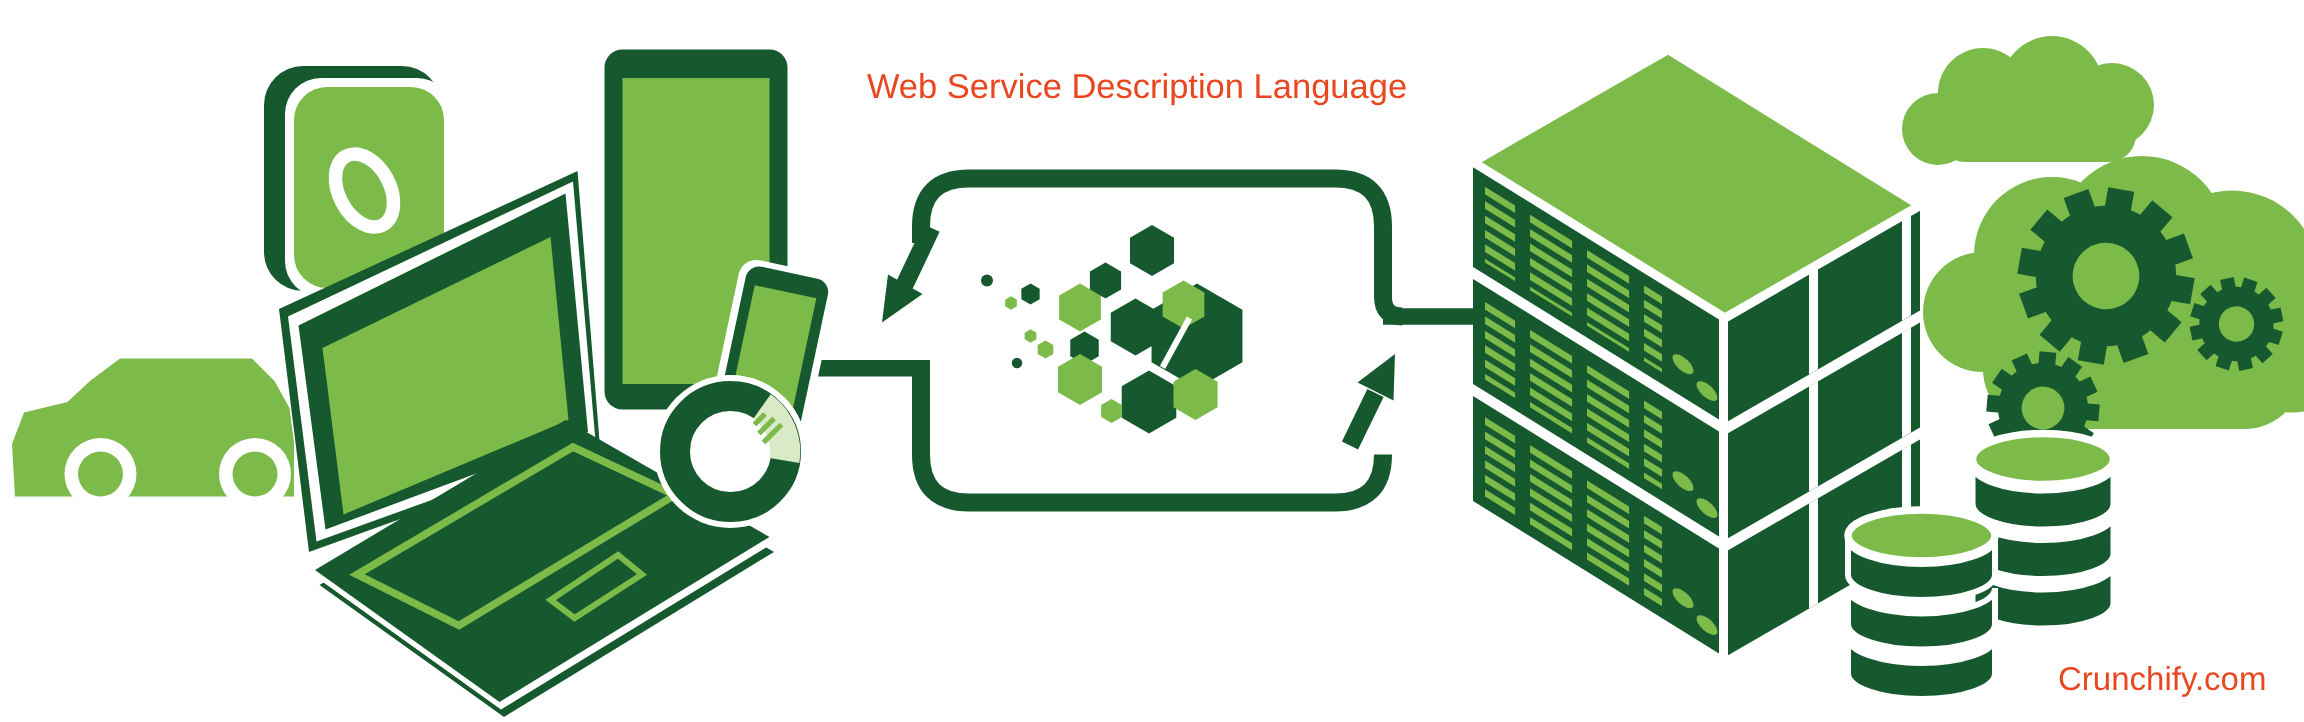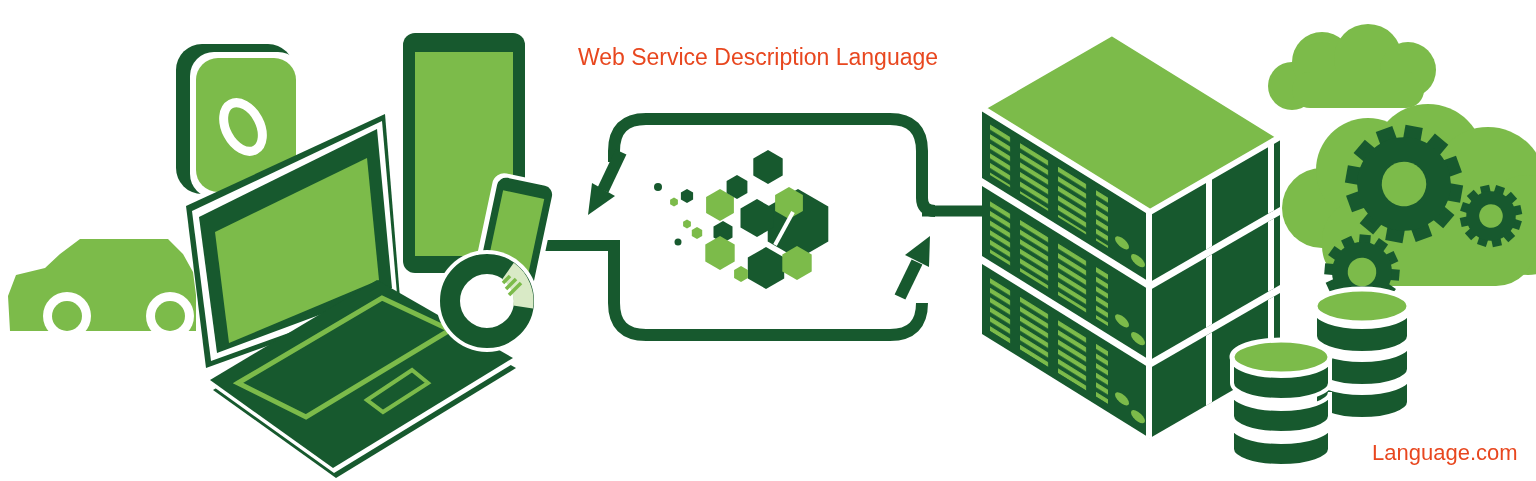--- a/index.html
+++ b/index.html
@@ -195,15 +195,15 @@
   </g>
   <g>
     <path class="dg" stroke="#ffffff" stroke-width="4" d="M 1232,359 A 49,17 0 0 0 1330,359 L 1330,383 A 49,17 0 0 1 1232,383 Z"></path>
     <path class="dg" stroke="#ffffff" stroke-width="4" d="M 1232,392 A 49,17 0 0 0 1330,392 L 1330,416 A 49,17 0 0 1 1232,416 Z"></path>
     <path class="dg" stroke="#ffffff" stroke-width="4" d="M 1232,425 A 49,17 0 0 0 1330,425 L 1330,449 A 49,17 0 0 1 1232,449 Z"></path>
     <ellipse class="lg" cx="1281" cy="357" rx="49" ry="17" stroke="#ffffff" stroke-width="5"></ellipse>
   </g>
 </svg>
 
 <div class="title-text">Web Service Description Language</div>
-<div class="watermark-text">Language.com</div>
+<div class="watermark-text">Crunchify.com</div>
 
 </div>
 
 </body></html>

